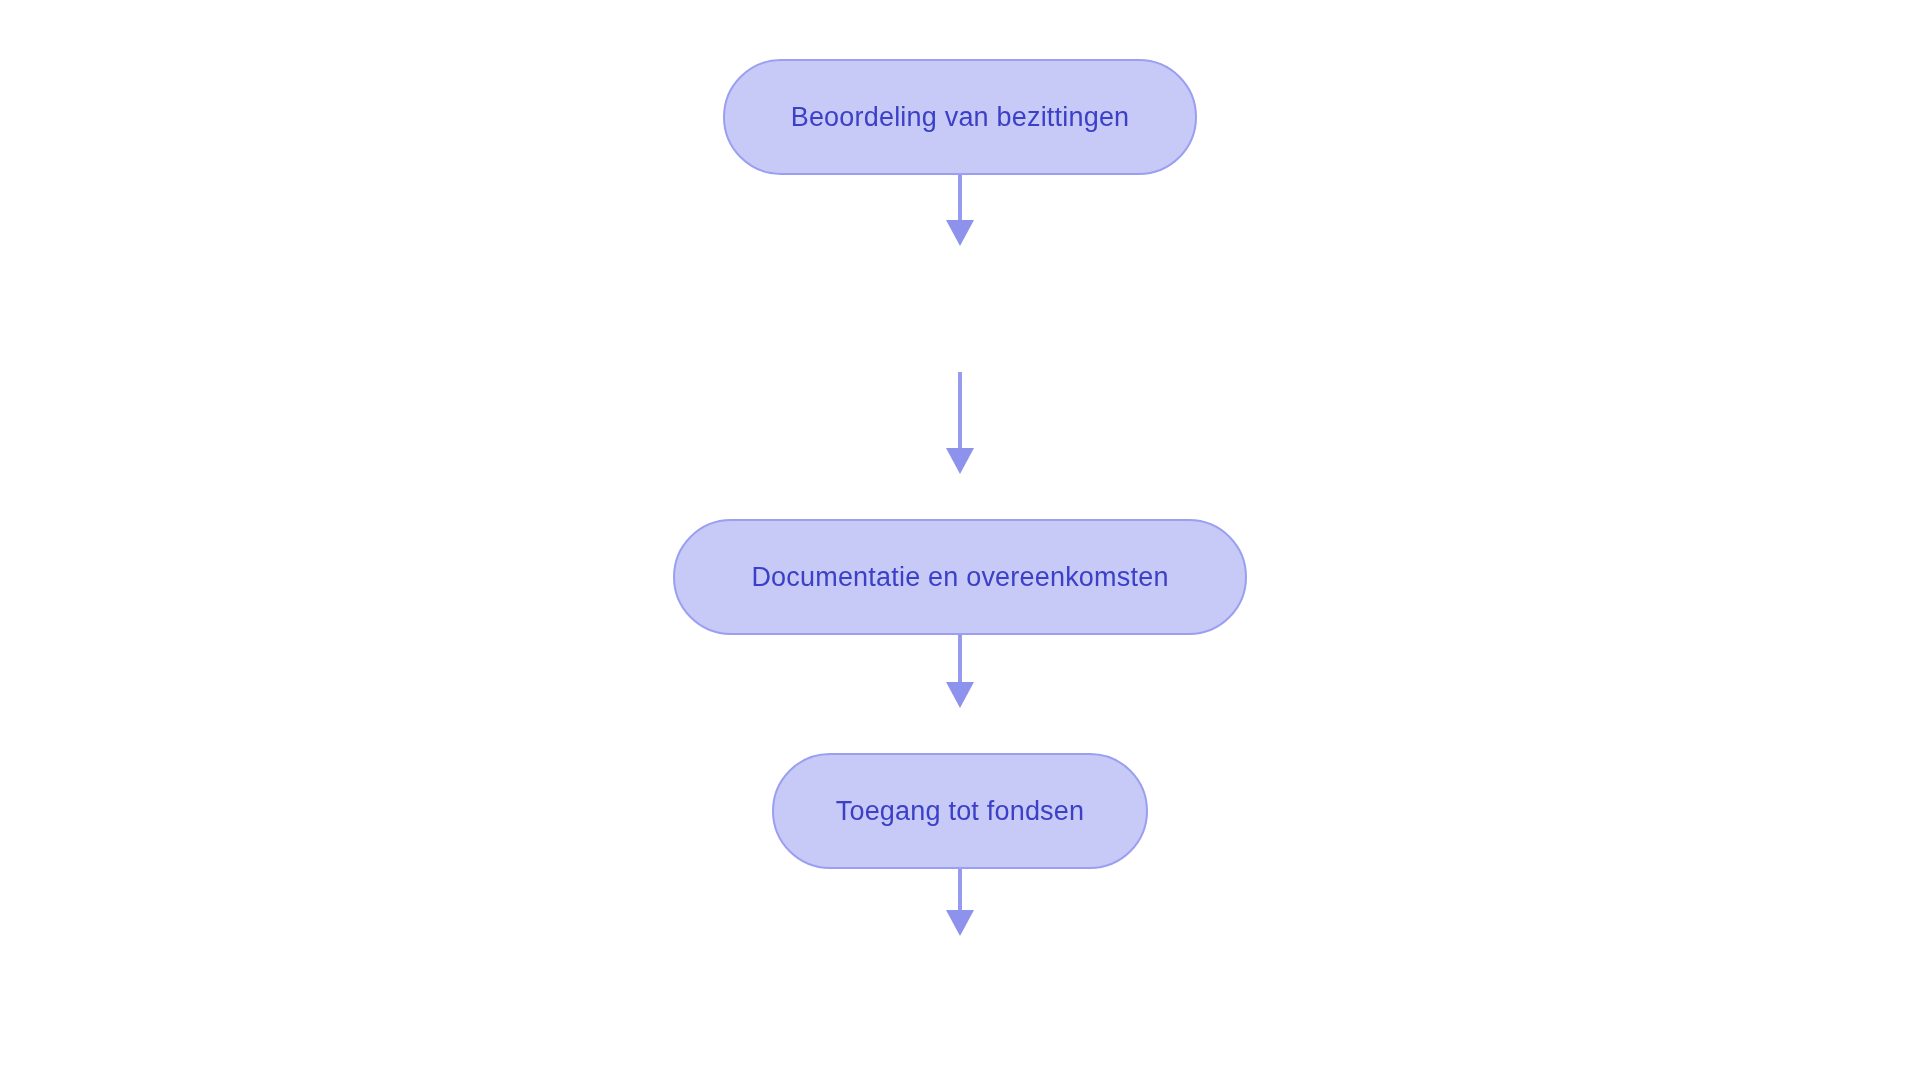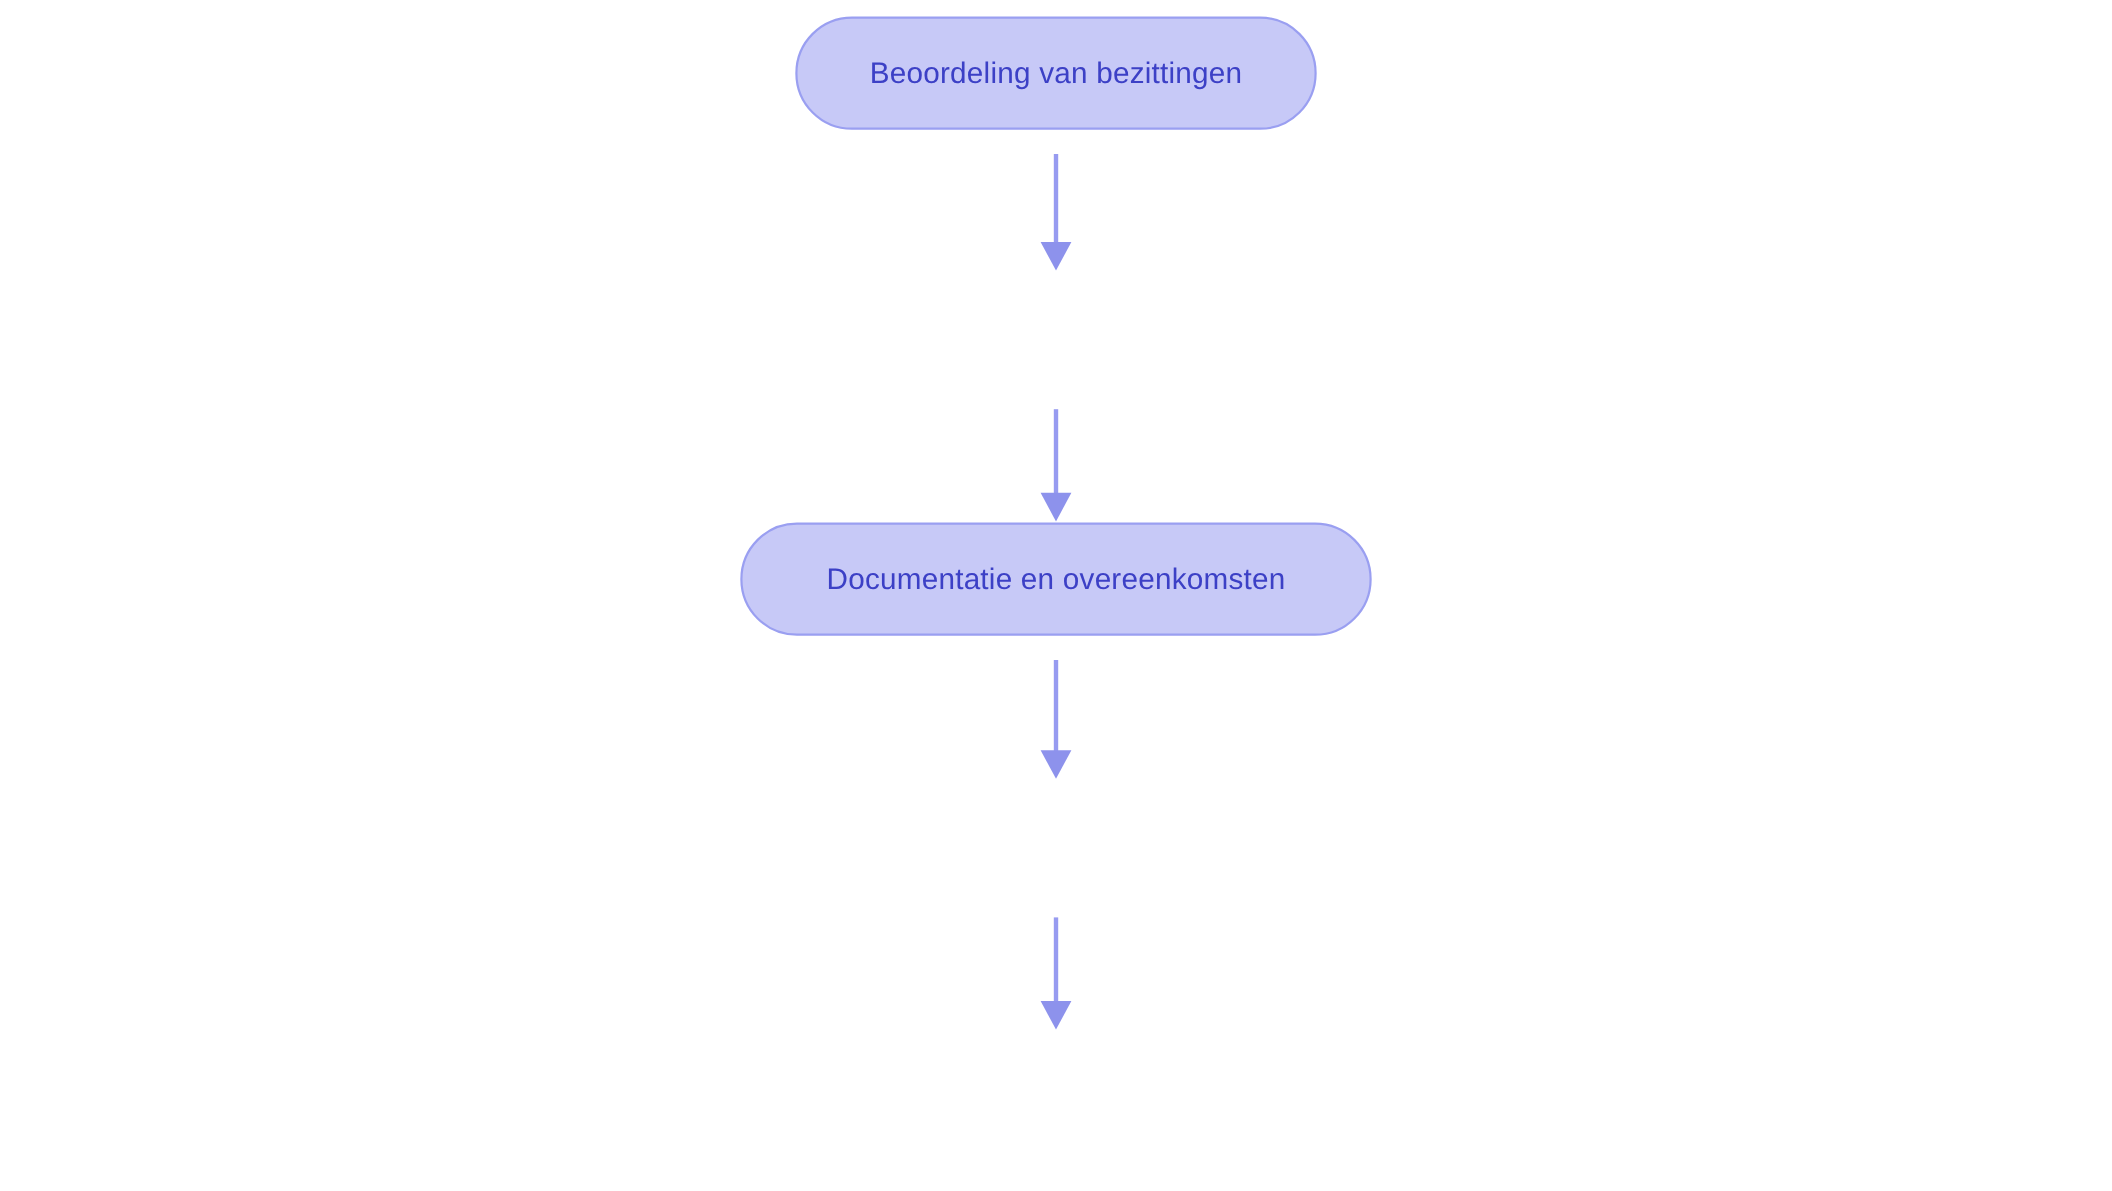--- a/index.html
+++ b/index.html
@@ -34,28 +34,29 @@
   }
   .connectors line {
     stroke: var(--arrow-line);
     stroke-width: 4;
   }
   .connectors polygon {
     fill: var(--arrow-head);
   }
   .node {
     position: absolute;
-    height: 103px;
+    height: 116px;
     border-radius: 58px;
     background: var(--node-fill);
     border: 2px solid var(--node-border);
     display: flex;
     align-items: center;
     justify-content: center;
     text-align: center;
+    margin-top: 44px;
   }
   .node .node-label {
     color: var(--node-text);
     font-size: 27px;
     letter-spacing: 0.2px;
     white-space: nowrap;
   }
   .node-1 { left: 723px; top: 15px;  width: 474px; }
   .node-2 { left: 733px; top: 247px; width: 454px; }
   .node-3 { left: 673px; top: 475px; width: 574px; text-align: center; }
@@ -88,15 +89,18 @@
 
   <div class="node node-1">
     <span class="node-label">Beoordeling van bezittingen</span>
   </div>
 
 
   <div class="node node-3">
     <span class="node-label">Documentatie en overeenkomsten</span>
   </div>
 
+  <div class="node node-4">
+    <span class="node-label">Toegang tot fondsen</span>
+  </div>
 
 
 </div>
 
 </body></html>

